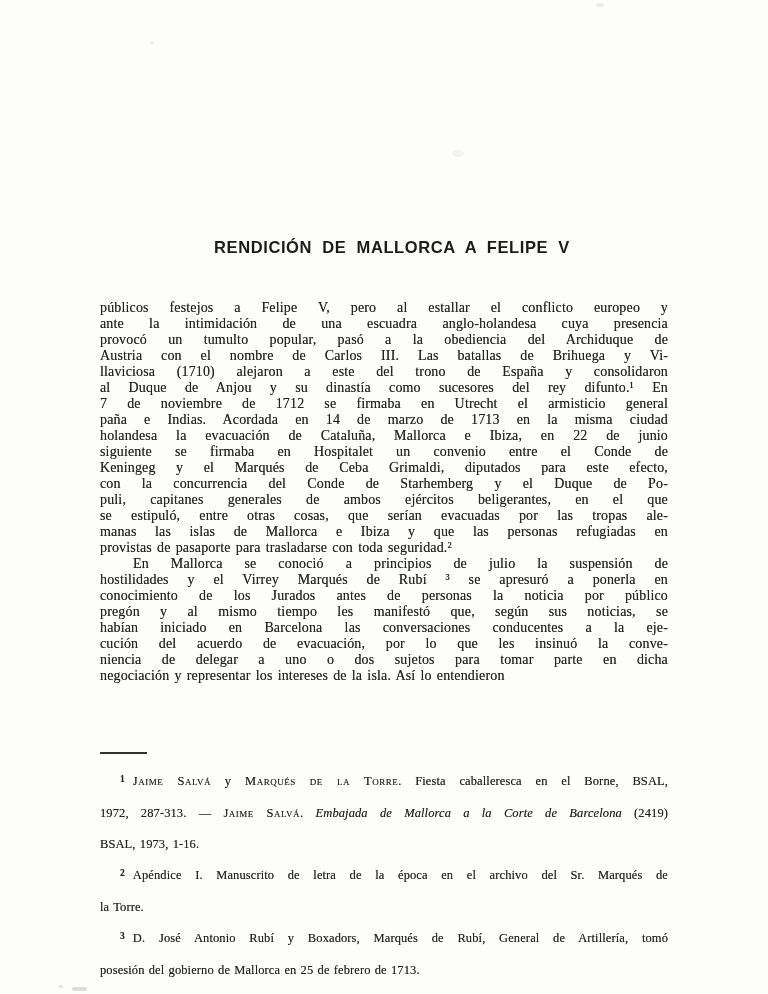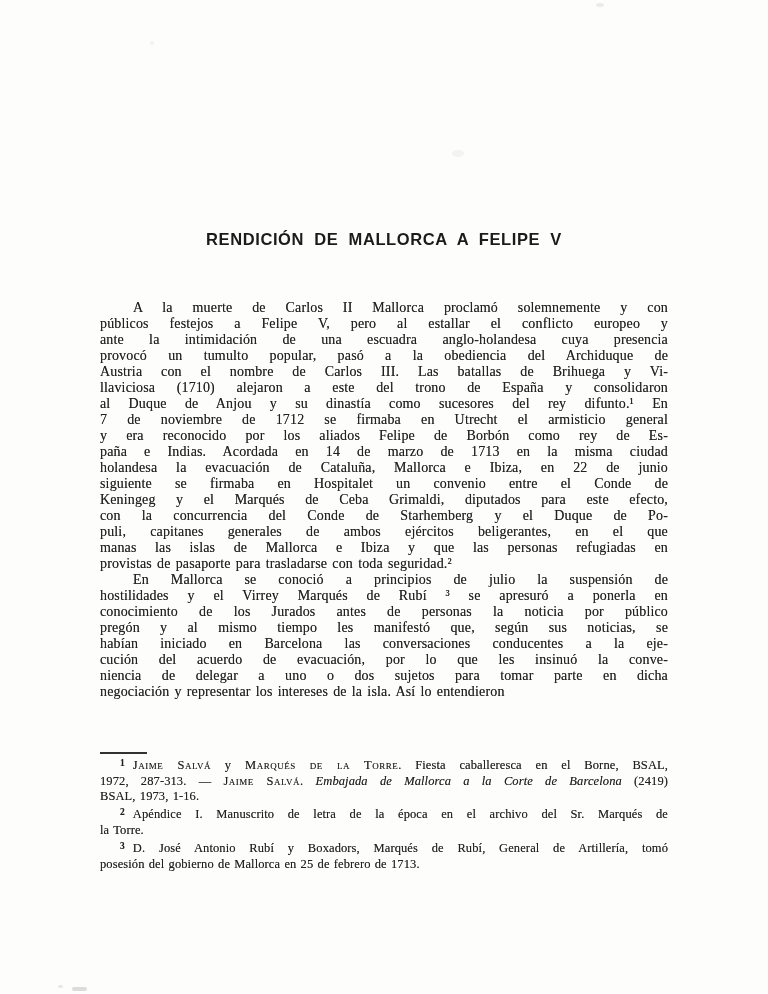--- a/index.html
+++ b/index.html
@@ -6,21 +6,21 @@
   body{
     width:768px;height:994px;
     background:#fdfdfc;
     font-family:"Liberation Serif", serif;
     position:relative;
     overflow:hidden;
   }
   .page{position:absolute;inset:0;color:#222;}
   .title{
     position:absolute;left:100px;top:230px;width:568px;
-    margin:0;text-align:center;
+    margin:8px;text-align:center;
     font-family:"Liberation Sans", sans-serif;
     font-weight:bold;font-size:16.5px;line-height:18px;
     letter-spacing:0.6px;word-spacing:5px;
     color:#1b1b1b;
   }
   .body-text{
     position:absolute;left:100px;top:300px;width:568px;
   }
   .para{margin:0;padding:0;}
   .tline{
@@ -38,20 +38,21 @@
   }
   .footnotes{
     position:absolute;left:100px;top:758px;width:568px;
   }
   .footnote{margin:0 0 3px 0;}
   .fline{
     font-size:12.5px;line-height:15px;
     letter-spacing:0.1px;word-spacing:1px;
     text-align:justify;text-align-last:justify;
     text-shadow:0 0 0.3px rgba(20,20,20,0.5);
+    margin-top:16px;
   }
   .fline.indent{padding-left:20px;}
   .fline.last{text-align-last:left;}
   .fnum{
     font-size:9.5px;position:relative;top:-3.5px;
     margin-right:8px;font-weight:bold;
   }
   .sc{font-variant:small-caps;letter-spacing:0.5px;}
   .it{font-style:italic;}
   
@@ -63,35 +64,34 @@
   .a5{left:58px;top:985px;width:5px;height:3px;background:#e8e8e8;border-radius:2px;}
 </style>
 </head>
 <body style="background: rgb(253, 253, 252);">
 
 <div class="page" style="color: rgb(34, 34, 34);">
   <h1 class="title" style="color: rgb(27, 27, 27);">RENDICIÓN DE MALLORCA A FELIPE V</h1>
 
   <div class="body-text" id="paragraphs">
       <div class="para">
-        <div class="tline indent">A la muerte de Carlos II Mallorca proclamó solemnemente y con</div>
         <div class="tline">públicos festejos a Felipe V, pero al estallar el conflicto europeo y</div>
         <div class="tline">ante la intimidación de una escuadra anglo-holandesa cuya presencia</div>
         <div class="tline">provocó un tumulto popular, pasó a la obediencia del Archiduque de</div>
         <div class="tline">Austria con el nombre de Carlos III. Las batallas de Brihuega y Vi-</div>
         <div class="tline">llaviciosa (1710) alejaron a este del trono de España y consolidaron</div>
         <div class="tline">al Duque de Anjou y su dinastía como sucesores del rey difunto.¹ En</div>
         <div class="tline">7 de noviembre de 1712 se firmaba en Utrecht el armisticio general</div>
-        <div class="tline">y era reconocido por los aliados Felipe de Borbón como rey de Es-</div>
         <div class="tline">paña e Indias. Acordada en 14 de marzo de 1713 en la misma ciudad</div>
         <div class="tline">holandesa la evacuación de Cataluña, Mallorca e Ibiza, en 22 de junio</div>
         <div class="tline">siguiente se firmaba en Hospitalet un convenio entre el Conde de</div>
         <div class="tline">Keningeg y el Marqués de Ceba Grimaldi, diputados para este efecto,</div>
         <div class="tline">con la concurrencia del Conde de Starhemberg y el Duque de Po-</div>
         <div class="tline">puli, capitanes generales de ambos ejércitos beligerantes, en el que</div>
+        <div class="tline">se estipuló, entre otras cosas, que serían evacuadas por las tropas ale-</div>
         <div class="tline">manas las islas de Mallorca e Ibiza y que las personas refugiadas en</div>
         <div class="tline last">provistas de pasaporte para trasladarse con toda seguridad.²</div>
       </div>
       <div class="para">
         <div class="tline indent">En Mallorca se conoció a principios de julio la suspensión de</div>
         <div class="tline">hostilidades y el Virrey Marqués de Rubí ³ se apresuró a ponerla en</div>
         <div class="tline">conocimiento de los Jurados antes de personas la noticia por público</div>
         <div class="tline">pregón y al mismo tiempo les manifestó que, según sus noticias, se</div>
         <div class="tline">habían iniciado en Barcelona las conversaciones conducentes a la eje-</div>
         <div class="tline">cución del acuerdo de evacuación, por lo que les insinuó la conve-</div>

